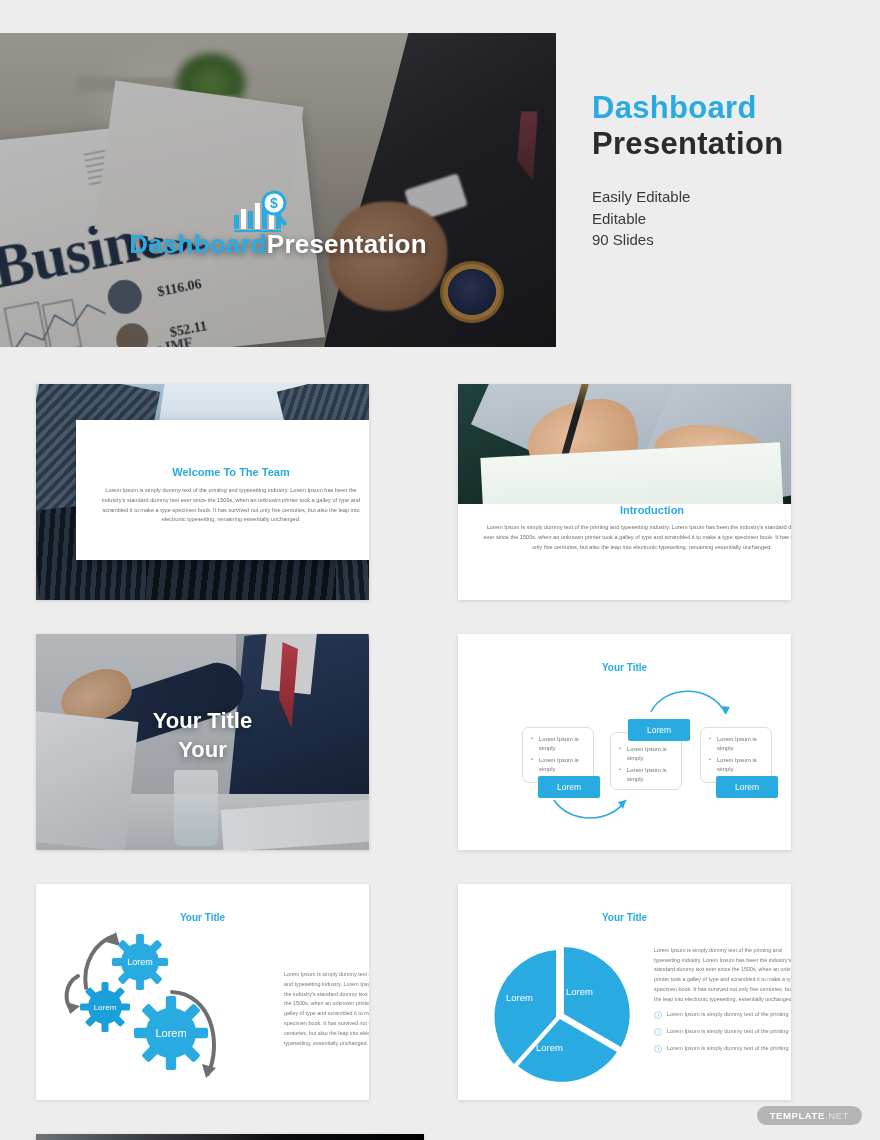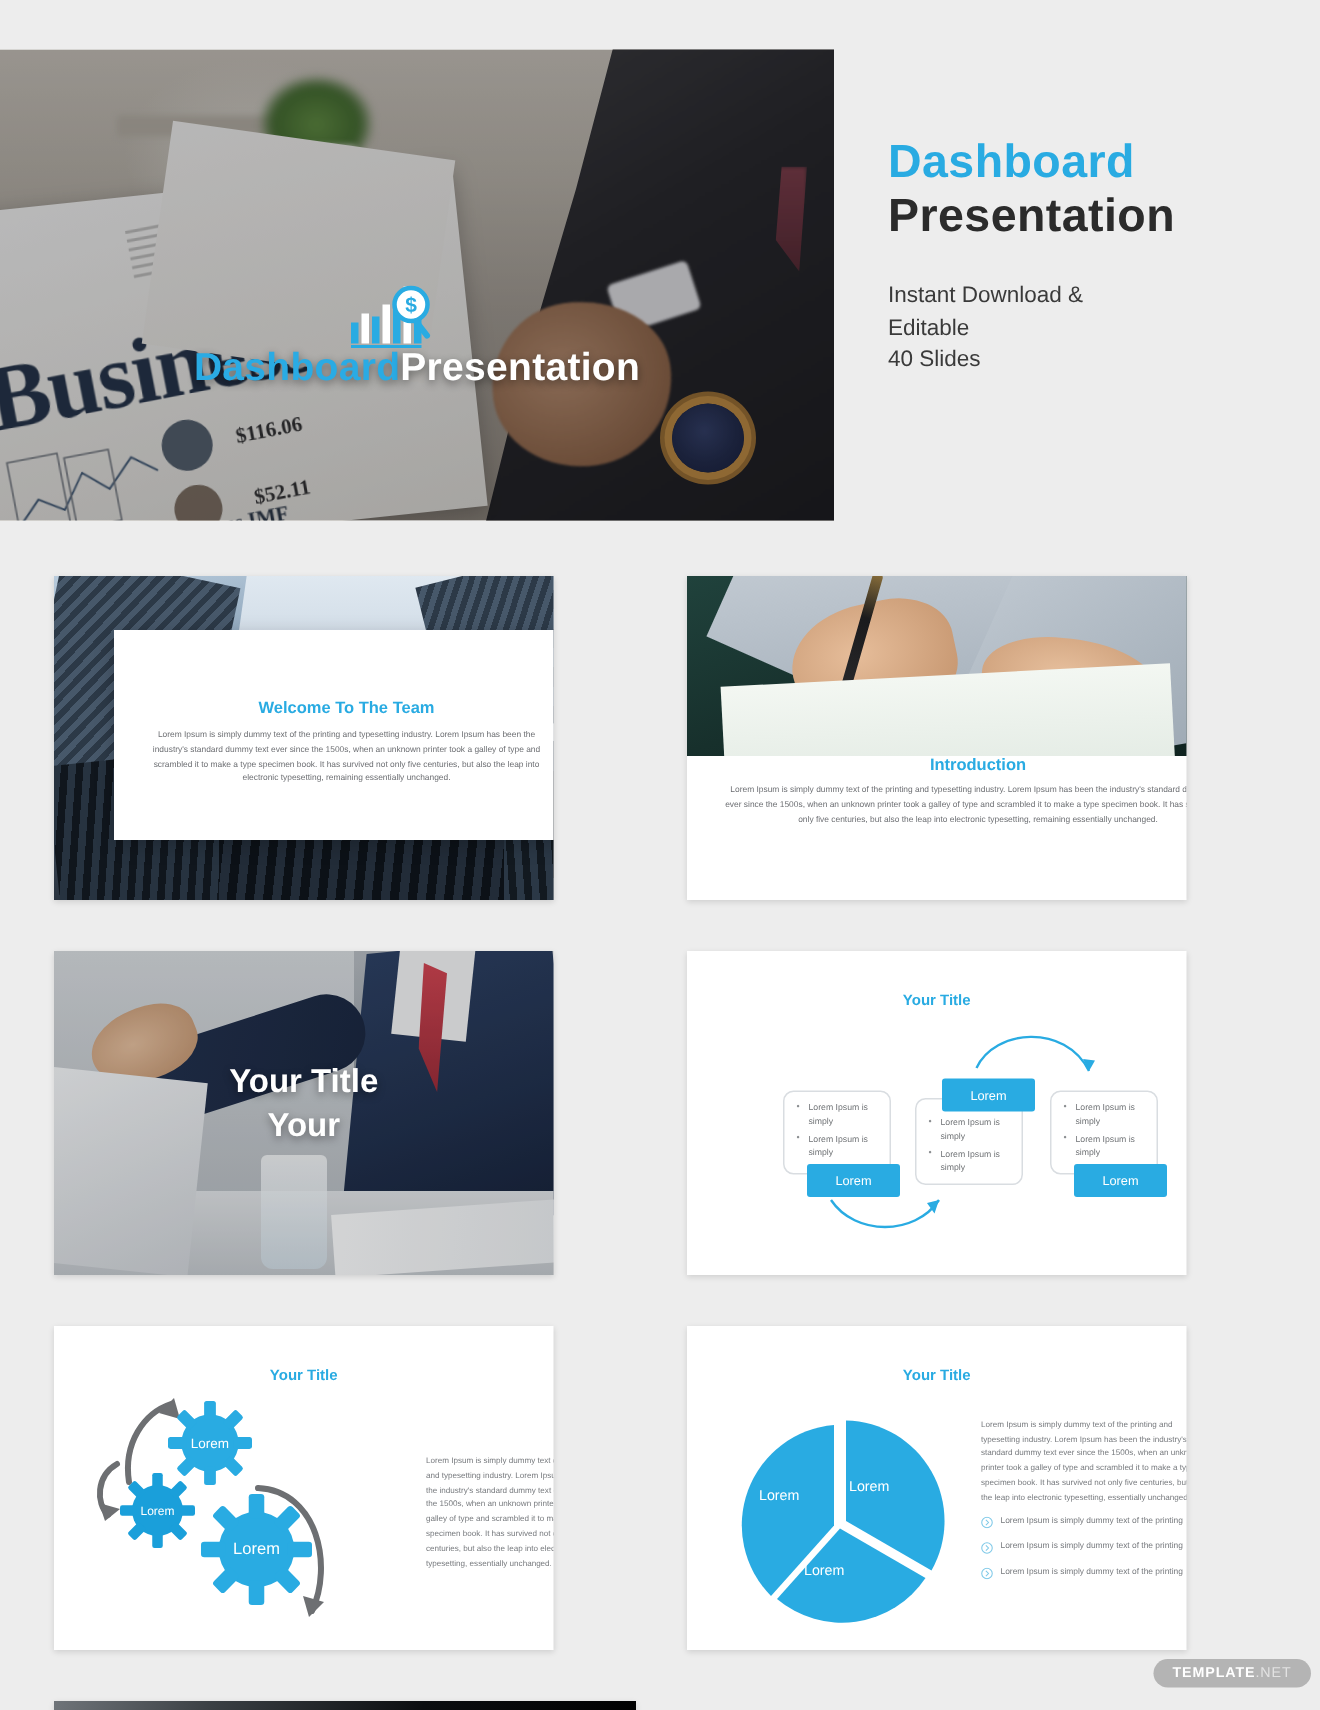--- a/index.html
+++ b/index.html
@@ -209,21 +209,21 @@
   .pielbl { position: absolute; color: #fff; font-size: 9.5px; }
 
   
   .slide-partial { position: absolute; left: 36px; top: 1134px; width: 388px; height: 60px;
     background: #0d0f12; box-shadow: 0 1px 4px rgba(0,0,0,.13); overflow: hidden; }
   .slide-partial .sp { position: absolute; left: 0; top: 0; width: 388px; height: 60px;
     background: linear-gradient(100deg,#6f7479 0%, #3b4044 26%, #0b0d10 62%, #000 100%); }
 
   
   .watermark {
-    position: absolute; right: 6px; top: 1106px;
+    position: absolute; right: 18px; top: 1106px;
     background: #b4b4b4; border-radius: 11px; padding: 4px 13px;
     font-size: 9.5px; font-weight: 700; letter-spacing: .6px; color: #fff;
   }
   .watermark .dim { color: #e2e2e2; font-weight: 400; }
 </style>
 </head>
 <body>
 
 <div class="page">
 
@@ -285,23 +285,23 @@
 
     <div class="hero-overlay-title">
       <span class="b">Dashboard</span><span class="w">Presentation</span>
     </div>
   </div>
 
   <div class="hero-text">
     <div class="ht-line1">Dashboard</div>
     <div class="ht-line2">Presentation</div>
     <div class="ht-sub">
-      <div>Instant Download &amp;</div>
+      <div>Easily Editable</div>
       <div>Editable</div>
-      <div>40 Slides</div>
+      <div>90 Slides</div>
     </div>
   </div>
 
   <div class="slide col-l row-1">
     <div class="city">
       <div class="sky"></div>
       <div class="twr t1"></div>
         <div class="twr t2"></div>
       <div class="twr t3"></div>
         <div class="twr t4"></div>

